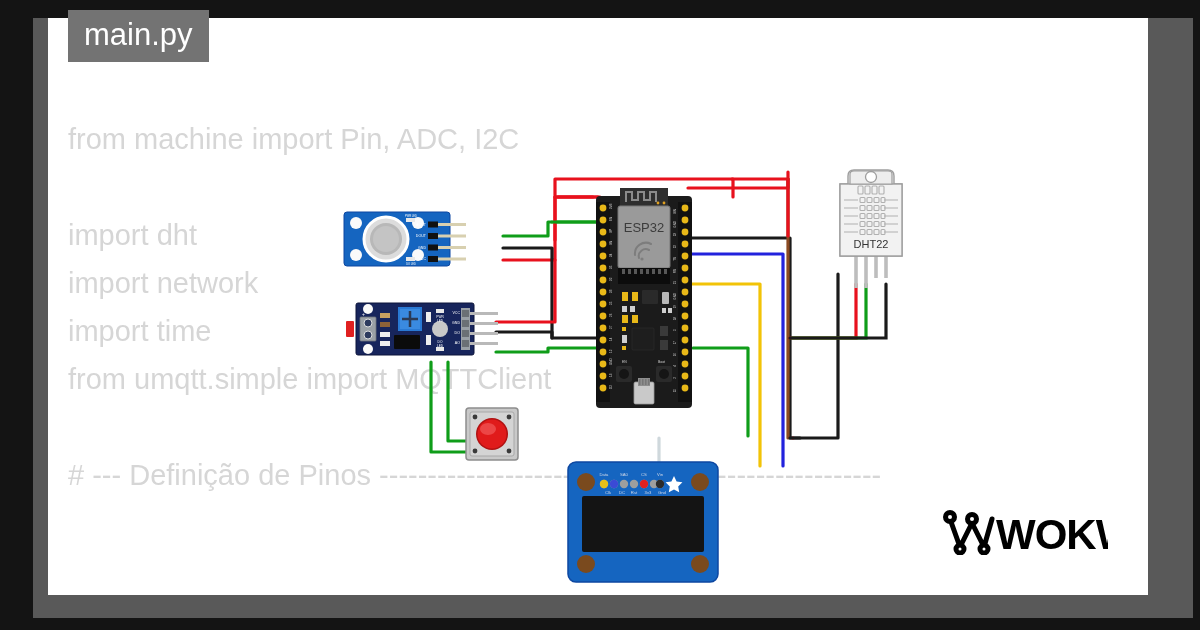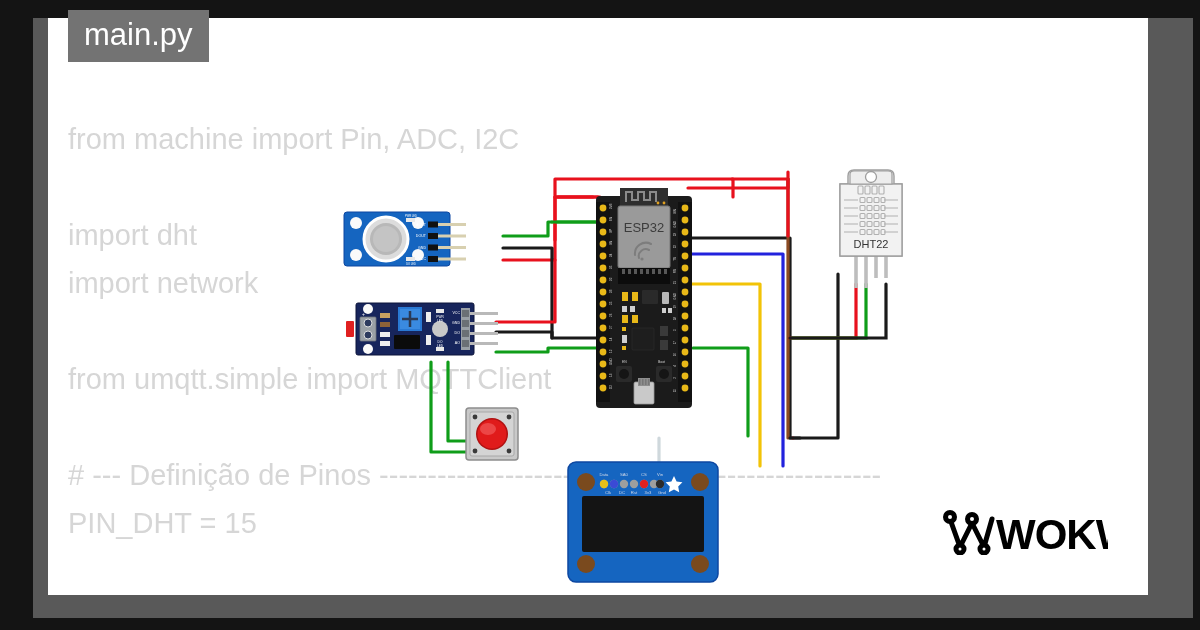--- a/index.html
+++ b/index.html
@@ -68,23 +68,23 @@
 <div id="root">
 
   <div class="frame-shadow"></div>
 
   <div class="canvas">
 
     <div class="code-layer">
       <div class="code-line" style="top:106px;">from machine import Pin, ADC, I2C</div>
       <div class="code-line" style="top:250px;">import network</div>
       <div class="code-line" style="top:202px;">import dht</div>
+      <div class="code-line" style="top:298px;">import time</div>
       <div class="code-line" style="top:346px;">from umqtt.simple import MQTTClient</div>
       <div class="code-line" style="top:442px;"># --- Definição de Pinos ----------------------------------------------------</div>
-      <div class="code-line" style="top:490px;">PIN_DHT = 15</div>
 
     </div>
 
     <div class="diagram">
       <svg width="1100" height="577" viewBox="0 0 1100 577" xmlns="http://www.w3.org/2000/svg">
 
         <g fill="none" stroke-linecap="round" stroke-linejoin="round">
 
           <path d="M 507 174 L 507 113 L 685 113 L 685 131" stroke="#e8111d" stroke-width="3.2"></path>
           <path d="M 455 194 L 507 194 L 507 131 L 545 131" stroke="#e8111d" stroke-width="3.2"></path>

